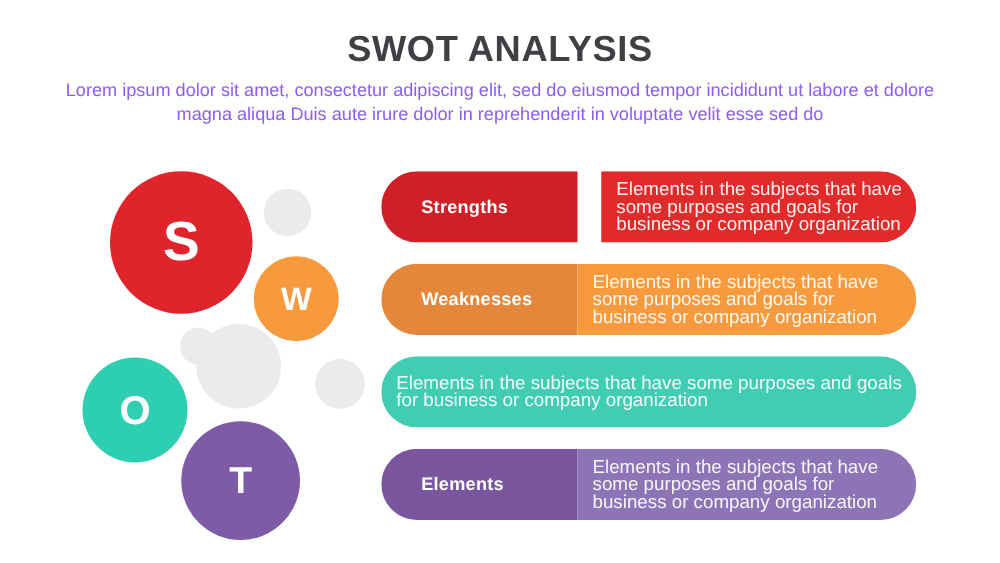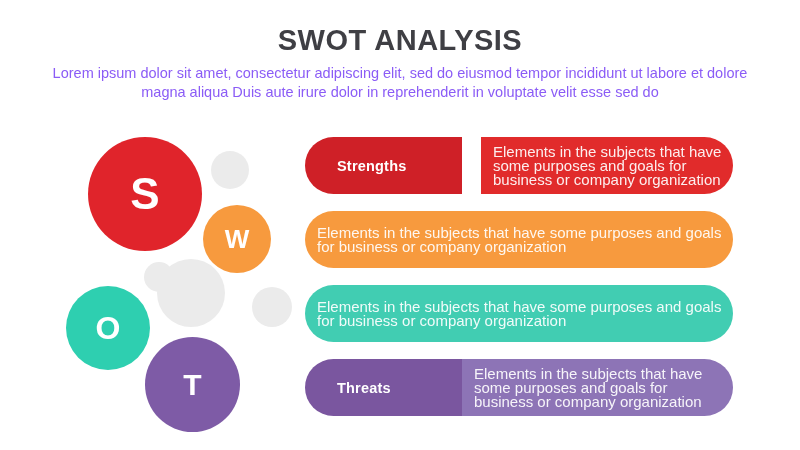--- a/index.html
+++ b/index.html
@@ -134,32 +134,35 @@
   <div id="bars-layer">
       <div class="bar" style="top: 137px; gap: 19px;">
         <div class="bar-left" style="background: rgb(207, 32, 39);">
           <span>Strengths</span>
         </div>
         <div class="bar-right" style="background: rgb(225, 43, 43);">
           <span>Elements in the subjects that have  some purposes and goals for business or company organization</span>
         </div>
       </div>
       <div class="bar" style="top: 211px;">
+        <div class="bar-left" style="background: rgb(229, 135, 58);">
+          <span>Weaknesses</span>
+        </div>
         <div class="bar-right" style="background: rgb(247, 154, 62);">
           <span>Elements in the subjects that have  some purposes and goals for business or company organization</span>
         </div>
       </div>
       <div class="bar" style="top: 285px;">
         <div class="bar-right" style="background: rgb(65, 205, 178);">
           <span>Elements in the subjects that have  some purposes and goals for business or company organization</span>
         </div>
       </div>
       <div class="bar" style="top: 359px;">
         <div class="bar-left" style="background: rgb(122, 86, 159);">
-          <span>Threats</span>
+          <span>Elements</span>
         </div>
         <div class="bar-right" style="background: rgb(141, 116, 182);">
           <span>Elements in the subjects that have  some purposes and goals for business or company organization</span>
         </div>
       </div>
     </div>
 
 </div>
 
 </body></html>

